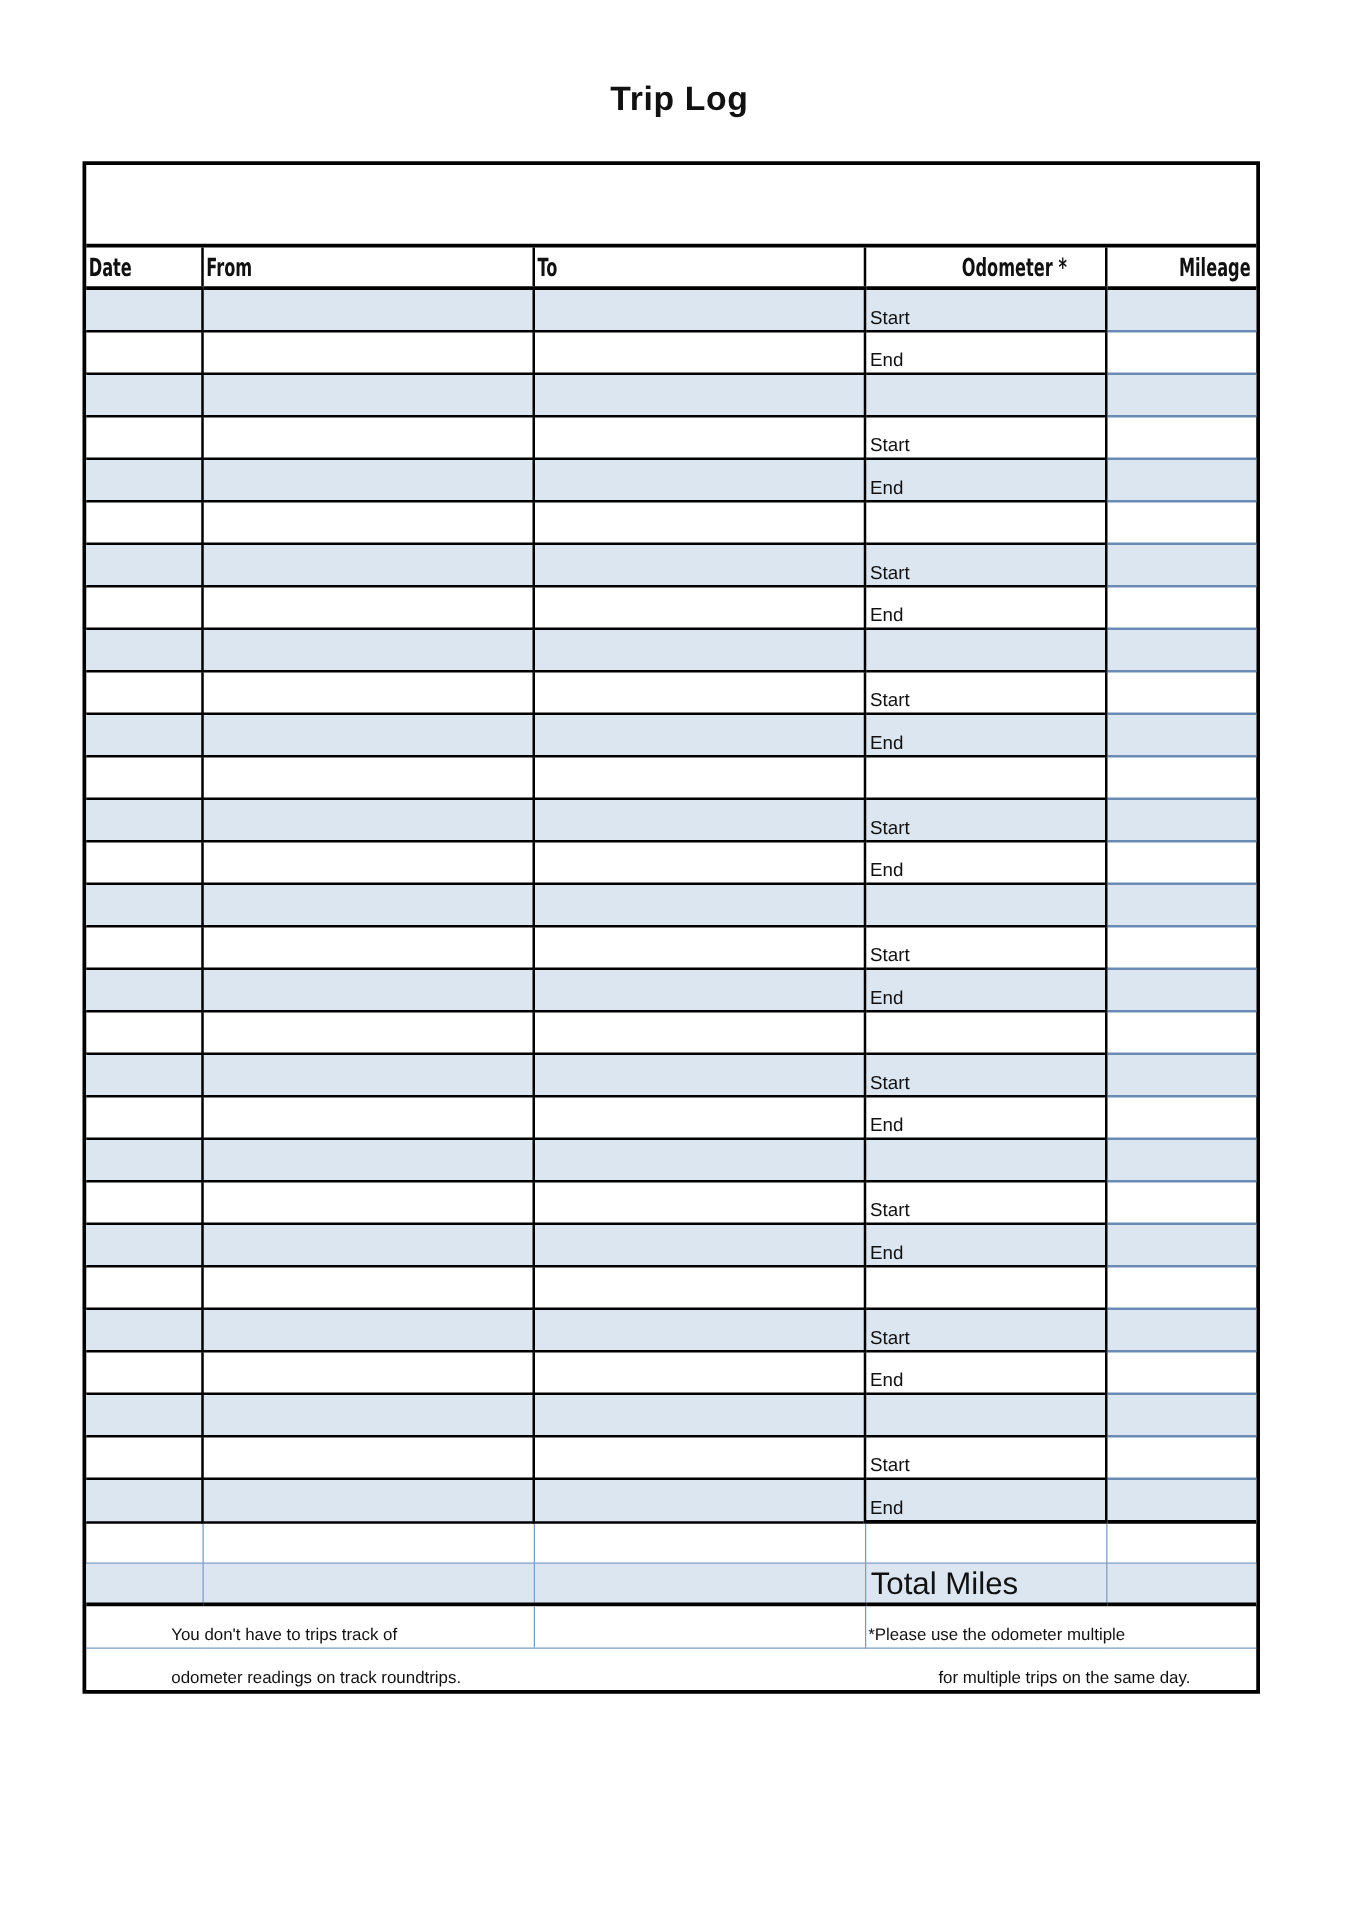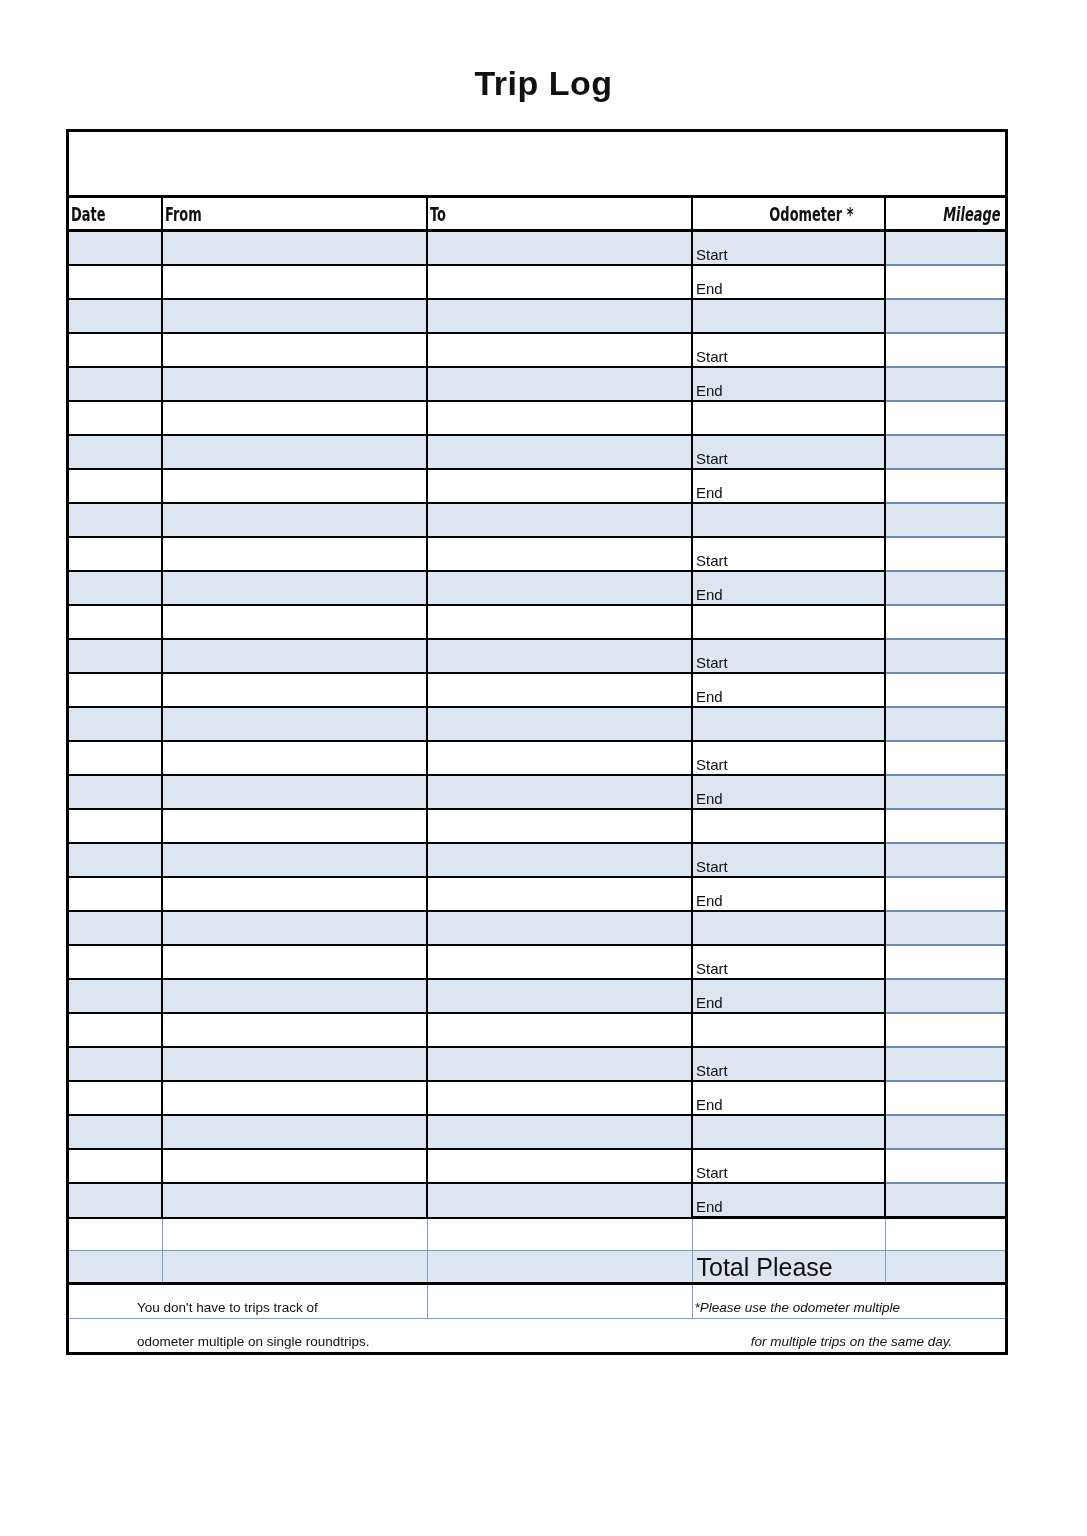--- a/index.html
+++ b/index.html
@@ -1,30 +1,30 @@
 <!DOCTYPE html>
 <html><head>
 <meta charset="utf-8">
 <style>
   html, body { margin:0; padding:0; background:#ffffff; }
   body { width:1087px; height:1536px; position:relative; font-family:"Liberation Sans", sans-serif; color:#111; }
-  .title { position:absolute; left:0; width:1087px; top:64px; text-align:center; font-weight:bold; font-size:34px; letter-spacing:0.5px; }
+  .title { position:absolute; left:0; width:1087px; top:64px; text-align:center; font-weight:bold; font-size:27px; letter-spacing:0.5px; }
   .sheet { position:absolute; left:66px; top:129px; width:936px; border:3px solid #000; }
   .blank-head { height:63px; border-bottom:3px solid #000; }
   table { border-collapse:collapse; width:100%; table-layout:fixed;border-radius:13px; }
   td, th { padding:0; height:31px; font-weight:normal; }
   .hdr th { height:31px; border-bottom:3px solid #000; font-family:"DejaVu Sans Condensed","DejaVu Sans", sans-serif; font-weight:bold; font-size:20px; transform:scaleX(0.78);padding-left:46px; }
   .hdr th { transform:none; }
   .hdr th span { display:inline-block; transform:scaleX(0.72); transform-origin:left center; }
   .hdr th.center span { transform-origin:center center; }
   .hdr th.left { text-align:left; padding-left:2px; }
   .hdr th.center { text-align:center; }
   .c1 { width:93px; } .c2 { width:265px; } .c3 { width:265px; } .c4 { width:193px; } .c5 { width:120px; }
   td, th { border-right:2px solid #000; }
-  td:last-child, th:last-child { border-right:none;font-style:italic; }
+  td:last-child, th:last-child { border-right:none; }
   tr.data td { border-bottom:2px solid #000; }
   tr.data td.mile { border-bottom:2px solid #6a8bb4; }
   tr.shade td { background:#dce6f1; }
   td.odo { font-size:15px; vertical-align:bottom; padding-left:3px; padding-bottom:1px; }
   tr.tot td { border-right:1.5px solid #7b9cc4; border-bottom:1.5px solid #7b9cc4; }
   tr.tot td:last-child { border-right:none; }
   tr.tot.last td { border-bottom:3px solid #000; }
   tr.tot.first td { border-top:3px solid #000; }
   tr.tot.first td.c-date, tr.tot.first td.c-from, tr.tot.first td.c-to { border-top:2px solid #000; }
   td.total-label { font-size:25px; padding-left:4px; vertical-align:bottom; }
@@ -269,28 +269,28 @@
         <td class="c-date"></td>
         <td class="c-from"></td>
         <td class="c-to"></td>
         <td></td>
         <td></td>
       </tr>
       <tr class="tot last shade">
         <td></td>
         <td></td>
         <td></td>
-        <td class="total-label">Total Please</td>
+        <td class="total-label">Total Miles</td>
         <td></td>
       </tr>
       <tr class="note n1">
         <td colspan="2" class="nl">You don't have to trips track of</td>
         <td class="nmid"></td>
         <td colspan="2" class="nr">*Please use the odometer multiple</td>
       </tr>
       <tr class="note n2">
-        <td colspan="2" class="nl">odometer multiple on single roundtrips.</td>
+        <td colspan="2" class="nl">odometer readings on track roundtrips.</td>
         <td></td>
         <td colspan="2" class="nr">for multiple trips on the same day.</td>
       </tr>
     </tbody>
   </table>
 </div>
 
 </body></html>

